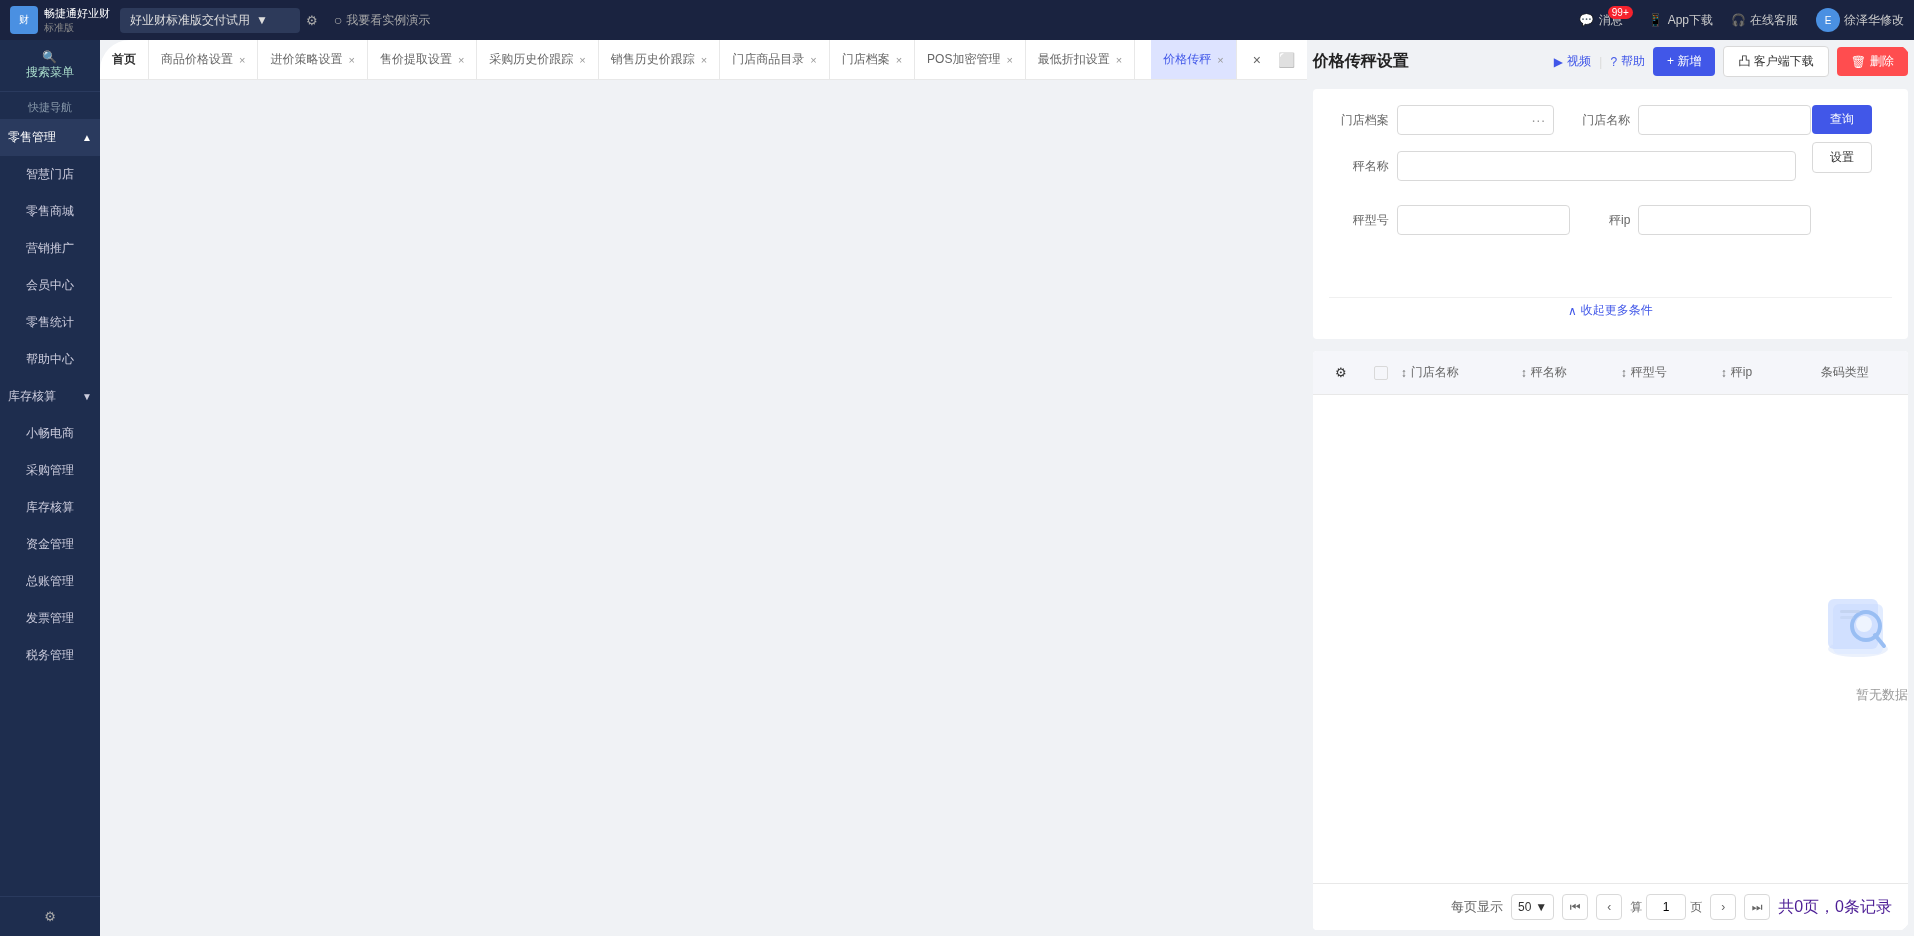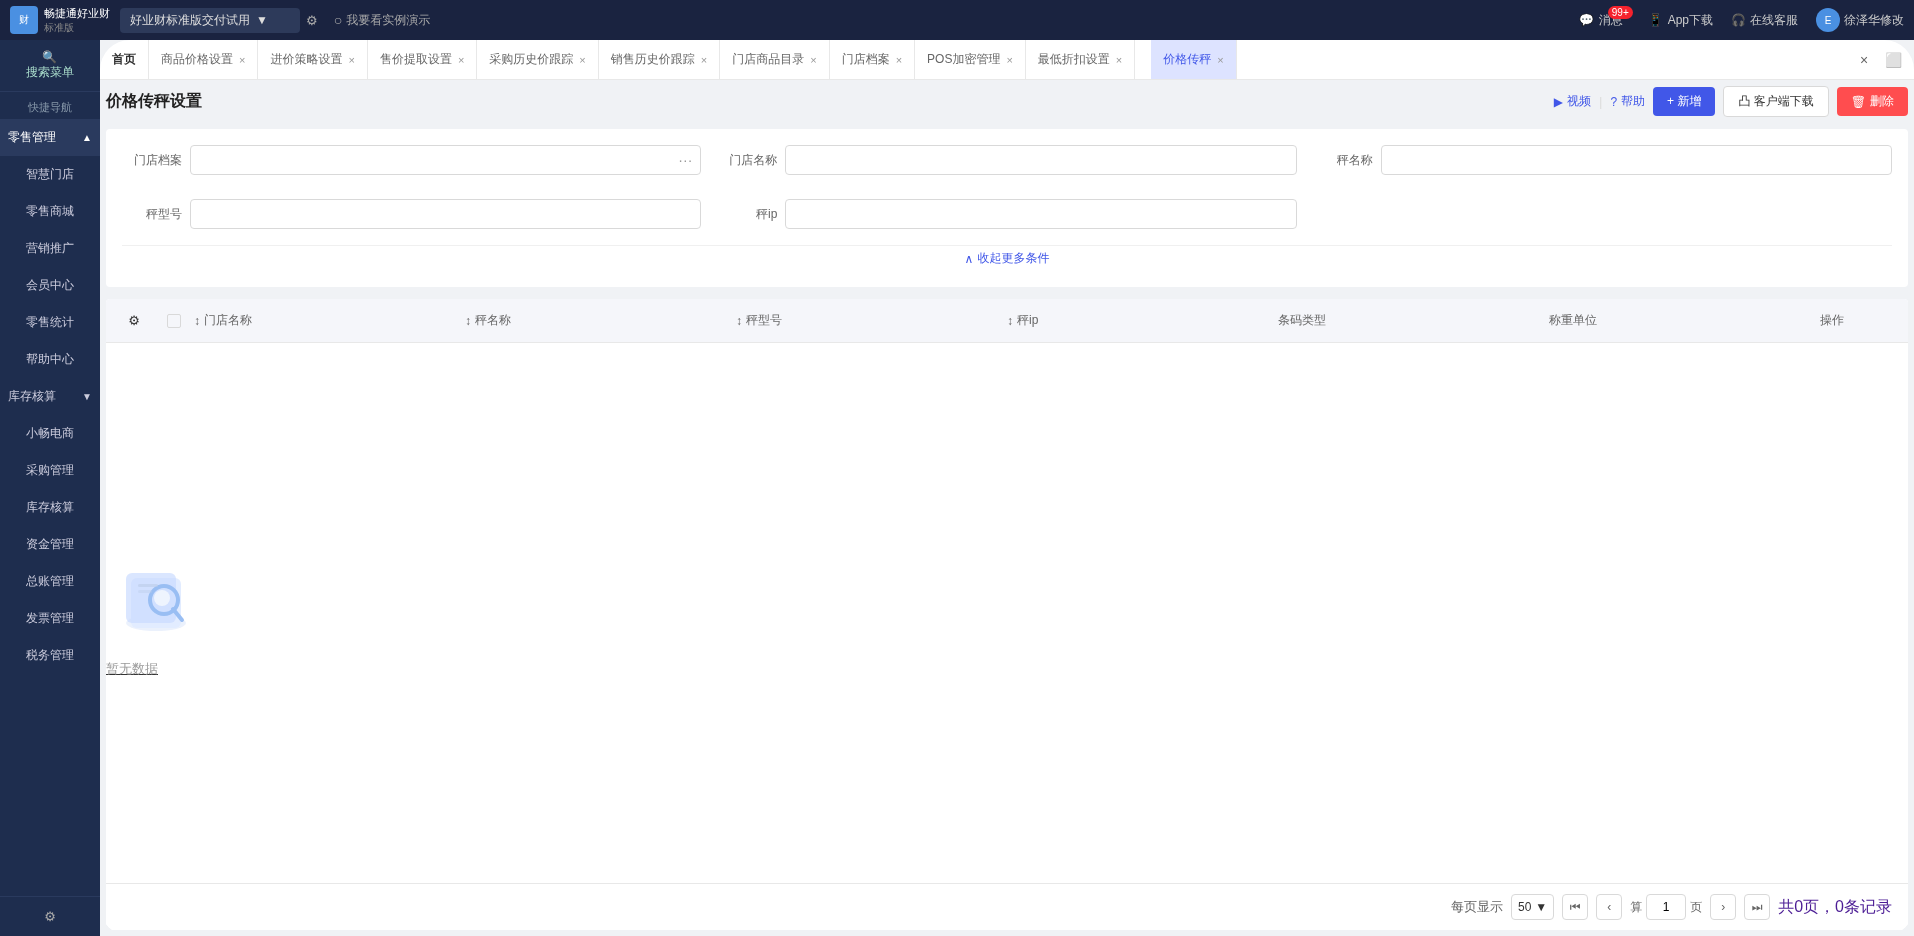--- a/index.html
+++ b/index.html
@@ -26,21 +26,21 @@
     
     .sidebar { width: 100px; background: #1e2d4e; display: flex; flex-direction: column; flex-shrink: 0; }
     .sidebar-search { padding: 10px 8px; color: #adc; font-size: 12px; text-align: center; cursor: pointer; border-bottom: 1px solid #2a3a5e; }
     .sidebar-nav-label { padding: 8px 8px 4px; color: #8899aa; font-size: 11px; text-align: center; cursor: pointer; }
     .sidebar-item { padding: 10px 8px; color: #ccd; font-size: 12px; text-align: center; cursor: pointer; }
     .sidebar-item.active { background: #2a3a5e; color: #fff; }
     .sidebar-item.has-arrow { display: flex; align-items: center; justify-content: space-between; gap: 4px; }
     .sidebar-settings { margin-top: auto; padding: 12px 8px; text-align: center; color: #aaa; cursor: pointer; border-top: 1px solid #2a3a5e; }
 
     
-    .content-area { flex: 1; display: flex; flex-direction: column; overflow: hidden; border-radius: 30px; }
+    .content-area { flex: 1; display: flex; flex-direction: row; overflow: hidden; border-radius: 30px; }
 
     
     .tab-bar { display: flex; align-items: center; background: #fff; border-bottom: 1px solid #e8e8e8; height: 40px; overflow: hidden; flex-shrink: 0; }
     .tab-item { display: flex; align-items: center; padding: 0 12px; height: 40px; font-size: 12px; color: #666; cursor: pointer; border-right: 1px solid #e8e8e8; white-space: nowrap; gap: 6px; flex-shrink: 0; }
     .tab-item.active { background: #e6eaff; color: #4157e8; margin-left: 16px; }
     .tab-item.home { color: #333; font-weight: bold; }
     .tab-close { color: #999; font-size: 11px; cursor: pointer; }
     .tab-bar-actions { margin-left: auto; display: flex; align-items: center; padding: 0 8px; gap: 6px; flex-shrink: 0; }
     .tab-bar-btn { width: 24px; height: 24px; display: flex; align-items: center; justify-content: center; cursor: pointer; color: #666; font-size: 14px; }
 
@@ -79,21 +79,21 @@
     .col-store-name { flex: 1; min-width: 120px; }
     .col-scale-name { flex: 1; min-width: 100px; }
     .col-scale-model { flex: 1; min-width: 100px; }
     .col-scale-ip { flex: 1; min-width: 100px; }
     .col-barcode-type { flex: 1; min-width: 100px; }
     .col-weight-unit { flex: 1; min-width: 100px; }
     .col-non-weight-unit { flex: 3; min-width: 200px; }
     .col-operation { width: 80px; flex-shrink: 0; text-align: center; }
 
     
-    .empty-state { flex: 1; display: flex; flex-direction: column; align-items: flex-start; justify-content: center; gap: 12px; text-decoration: underline; }
+    .empty-state { flex: 1; display: flex; flex-direction: column; align-items: flex-end; justify-content: center; gap: 12px; }
     .empty-icon { width: 100px; height: 100px; display: flex; align-items: center; justify-content: center; }
     .empty-text { color: #999; font-size: 13px; }
 
     
     .pagination { display: flex; align-items: center; justify-content: flex-end; padding: 10px 16px; background: #fff; border-top: 1px solid #e8e8e8; gap: 8px; flex-shrink: 0; }
     .page-size-label { font-size: 13px; color: #666; }
     .page-size-select { border: 1px solid #d9d9d9; border-radius: 4px; padding: 3px 6px; font-size: 12px; display: flex; align-items: center; gap: 4px; cursor: pointer; height: 26px; }
     .page-nav-btn { width: 26px; height: 26px; border: 1px solid #d9d9d9; border-radius: 4px; display: flex; align-items: center; justify-content: center; cursor: pointer; font-size: 12px; color: #666; background: #fff; }
     .page-input-wrapper { display: flex; align-items: center; gap: 4px; font-size: 12px; color: #666; }
     .page-input { width: 40px; border: 1px solid #d9d9d9; border-radius: 4px; padding: 2px 6px; font-size: 12px; text-align: center; height: 26px; }
@@ -289,20 +289,28 @@
                   <label class="form-label">秤ip</label>
                   <input class="form-input" type="text" style="">
                 </div>
                 <div class="form-item" style="visibility:hidden;">
                   <label class="form-label"></label>
                   <input class="form-input" type="text" style="">
                 </div>
               </div>
             </div>
 
+            <div style="display:flex; flex-direction:column; gap:8px; padding-top:0; min-width:80px;">
+              <button class="btn btn-query">
+                <span>查询</span>
+              </button>
+              <button class="btn btn-setting">
+                <span>设置</span>
+              </button>
+            </div>
           </div>
 
           <div class="collapse-btn">
             <span>∧</span>
             <span>收起更多条件</span>
           </div>
         </div>
 
         <div class="table-wrapper">
 

